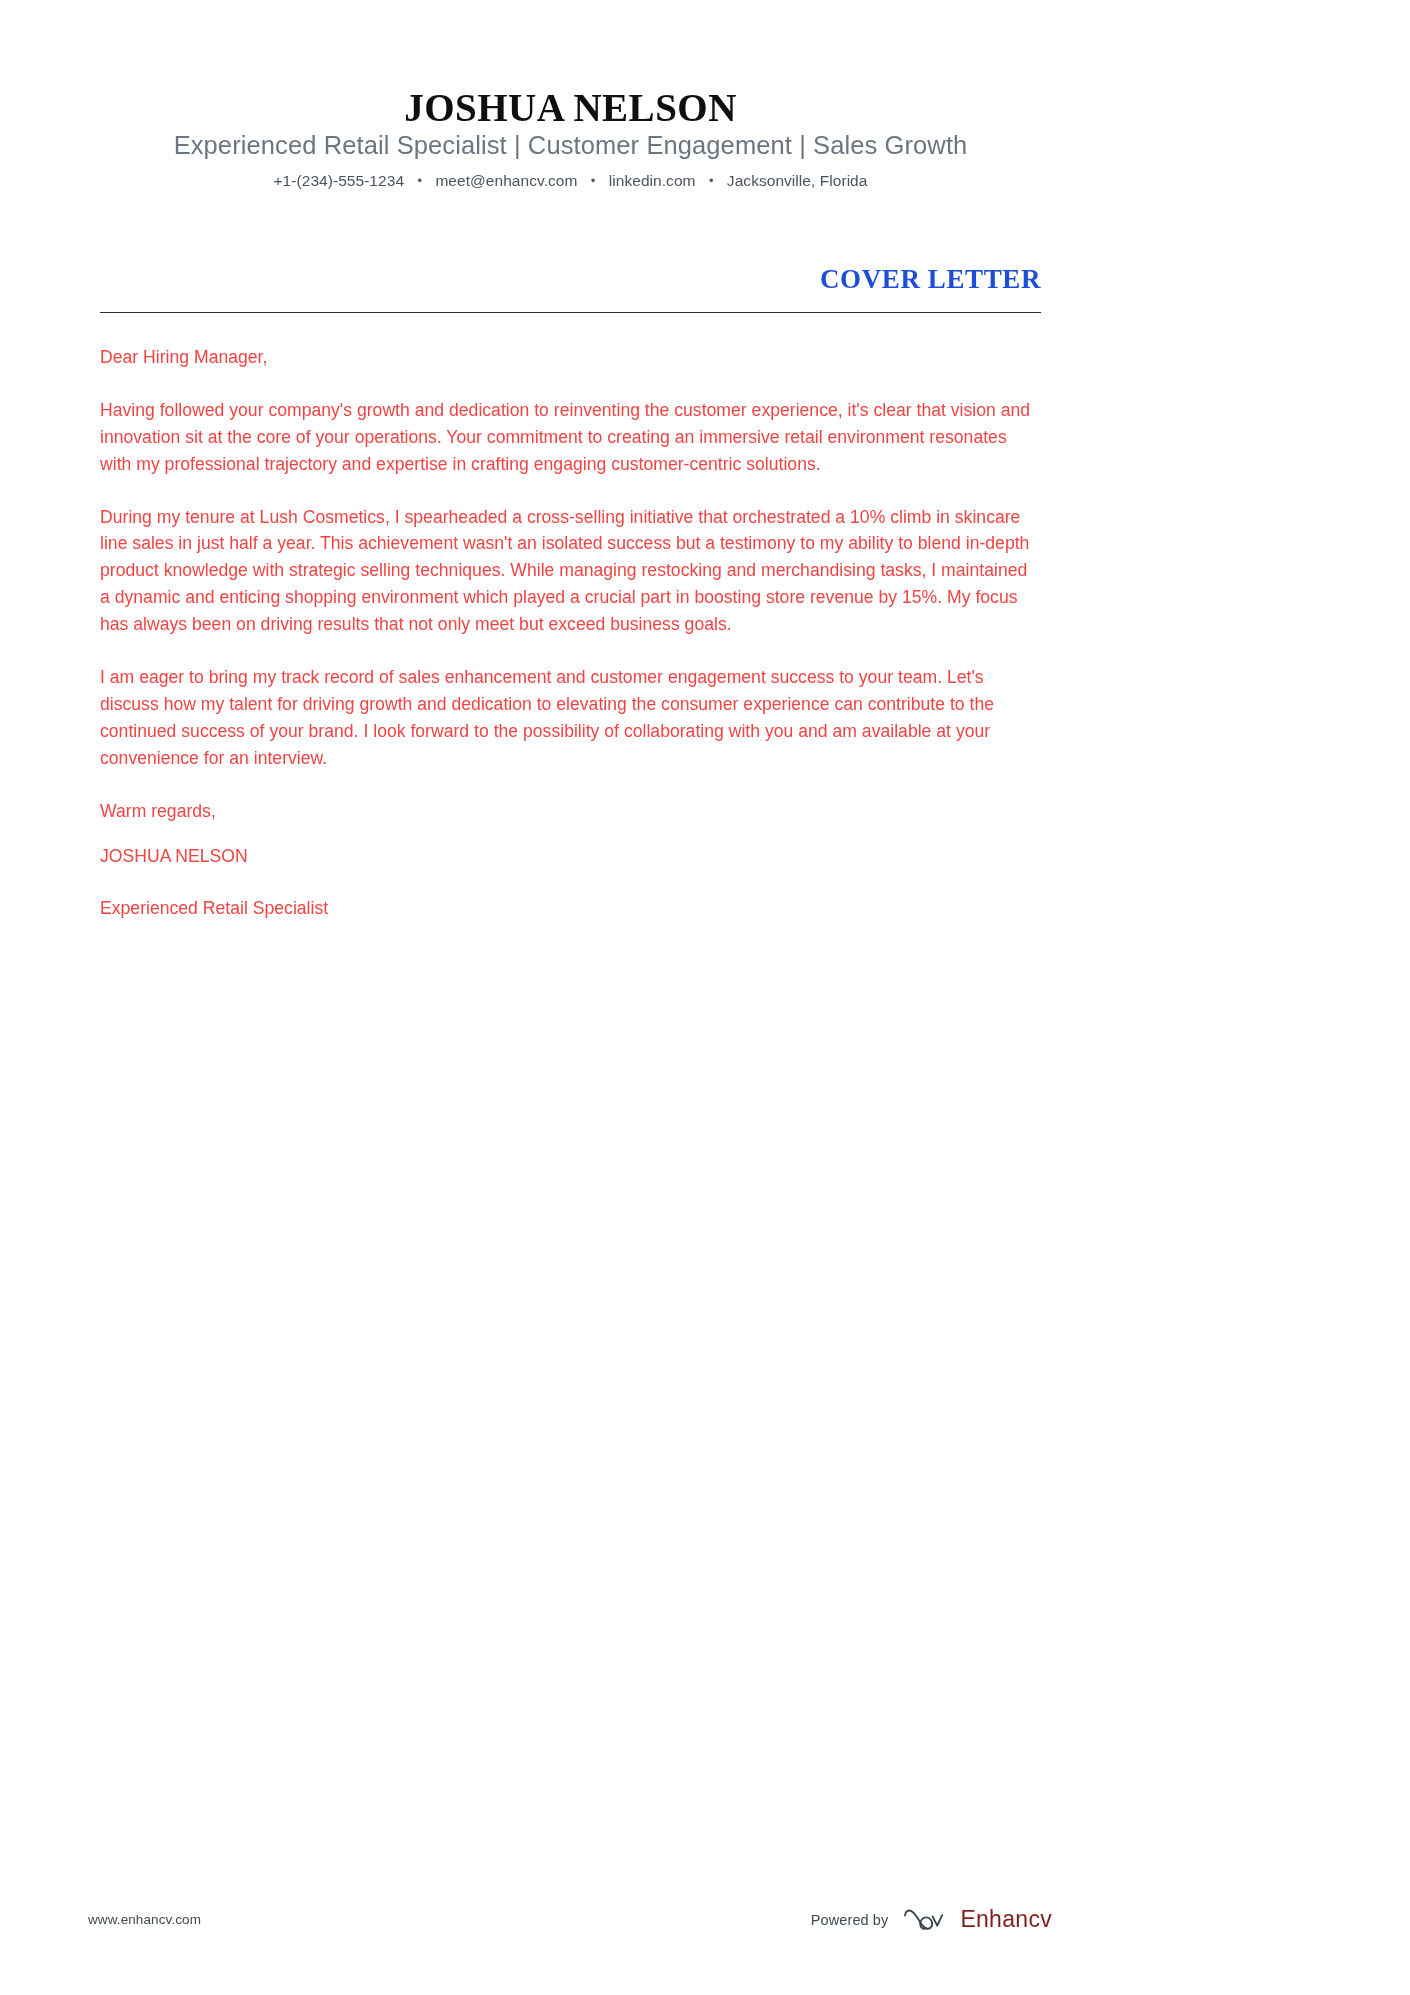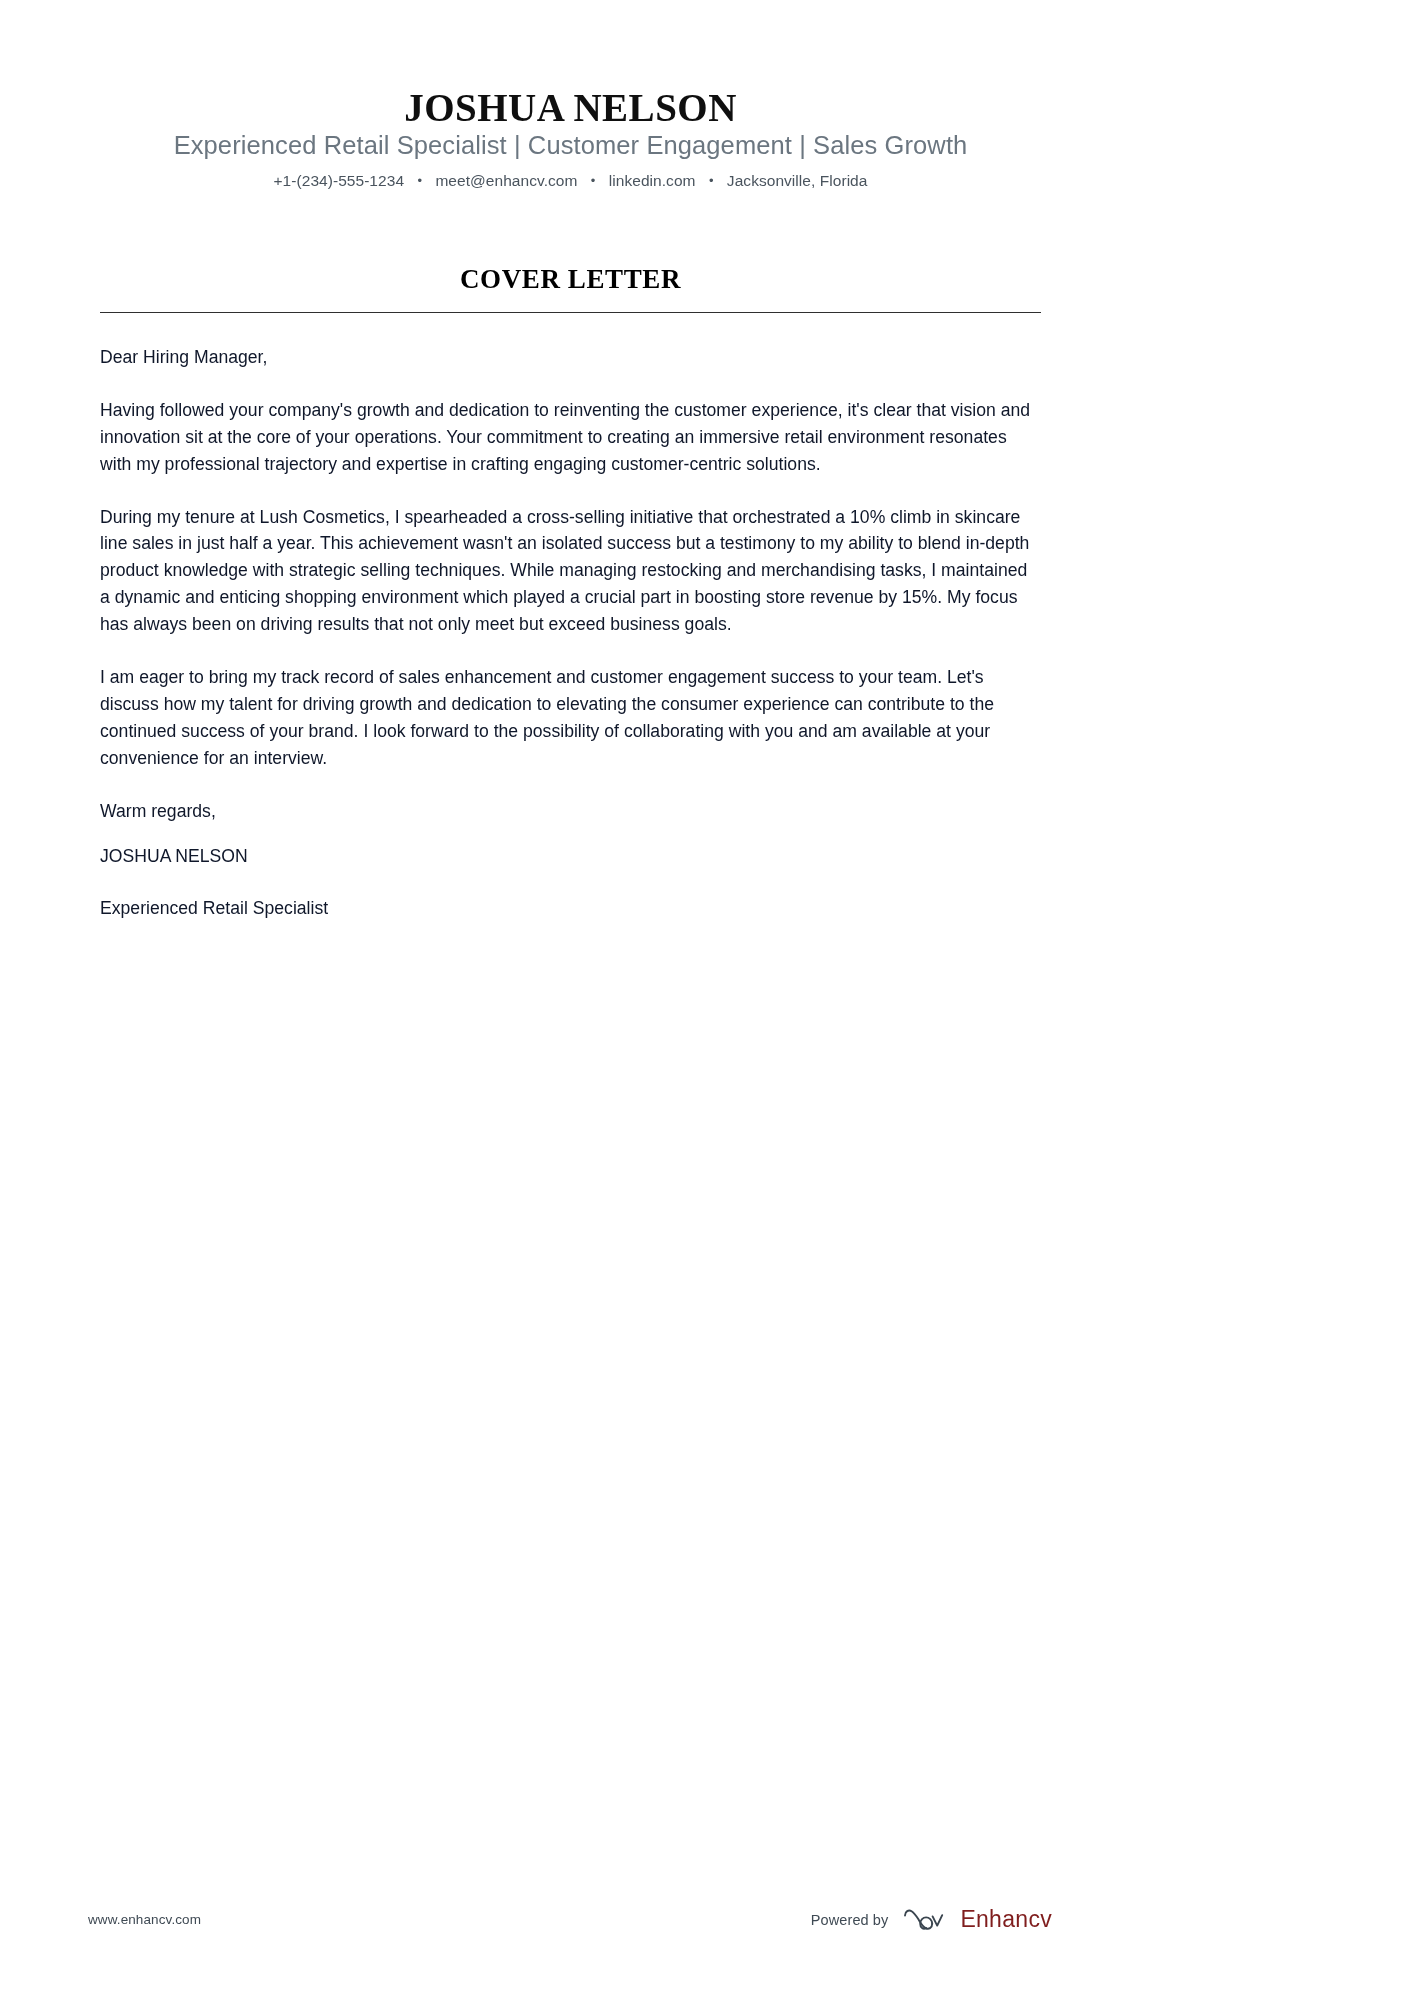--- a/index.html
+++ b/index.html
@@ -67,40 +67,40 @@
 
   
   .section-wrap {
     margin-top: 73px;
     padding: 0 100px;
   }
   .section-title {
     font-family: "Liberation Serif", "DejaVu Serif", serif;
     font-weight: bold;
     font-size: 27px;
-    color: #000000;
-    text-align: center;
+    color: #1d4ed8;
+    text-align: right;
     letter-spacing: 0.6px;
     margin: 0 0 17px 0;
   }
   .section-rule {
     height: 1px;
     background: #2f2f2f;
     width: 100%;
   }
 
   
   .letter {
     padding: 0 100px;
     margin-top: 31px;
   }
   .letter p {
     font-size: 17.6px;
     line-height: 1.53;
-    color: #0f172a;
+    color: #ef4444;
     margin: 0 0 26px 0;
     letter-spacing: 0.01px;
   }
   .letter p.salutation {
     margin-bottom: 26px;
   }
   .letter p.closing {
     margin-bottom: 18px;
   }
   .letter p.signature-name {

